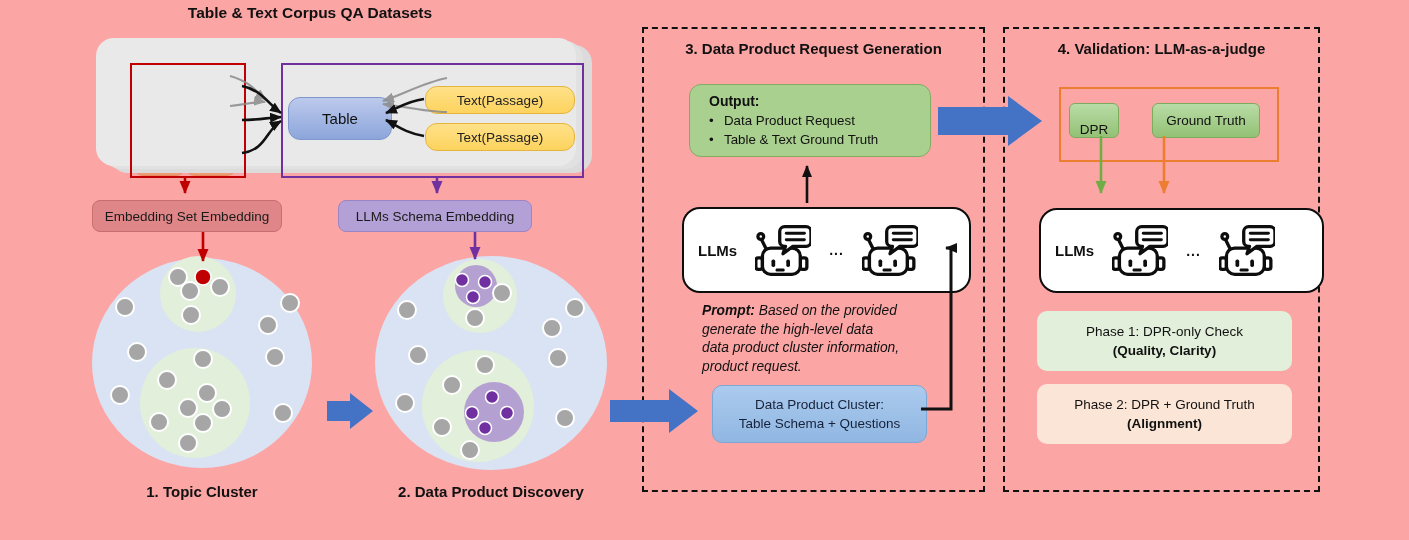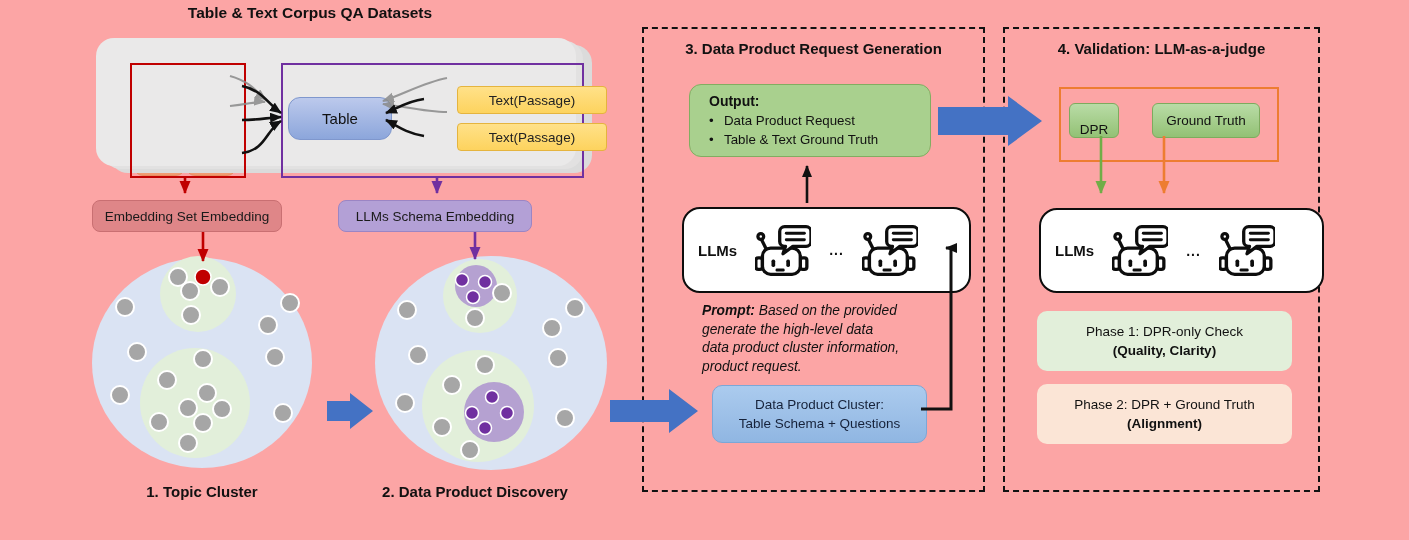--- a/index.html
+++ b/index.html
@@ -27,32 +27,32 @@
   .purple-outline{position:absolute;left:281px;top:63px;width:299px;height:111px;
                   border:2.5px solid #7030a0;}
 
   
   .table-box{position:absolute;width:102px;height:41px;border-radius:12px;
              background:linear-gradient(#bcc9ec,#8ca6db);border:1px solid #7f97cd;
              display:flex;align-items:center;justify-content:center;font-size:15px;text-align:center;}
   .tg1{opacity:.55;} .tg2{opacity:.4;}
 
   
-  .text-box{position:absolute;width:148px;height:26px;border-radius:4px;
+  .text-box{position:absolute;width:148px;height:26px;border-radius:12px;
             background:linear-gradient(#ffe189,#fdd35e);border:1px solid #e5b43e;
-            display:flex;align-items:center;justify-content:center;font-size:13.5px;color:#222;margin-left:32px;}
+            display:flex;align-items:center;justify-content:center;font-size:13.5px;color:#222;}
 
   
   .embed-box{position:absolute;top:200px;height:30px;border-radius:8px;
              display:flex;align-items:center;justify-content:center;font-size:13.5px;color:#1a1a1a;}
   .embed-red{left:92px;width:188px;background:#df8688;border:1px solid #c96f72;}
   .embed-purple{left:338px;width:192px;background:#b3a0d6;border:1px solid #9b85c4;}
 
   .stage-label{position:absolute;top:483px;text-align:center;font-size:15px;font-weight:bold;}
-  .sl1{left:92px;width:220px;} .sl2{left:359px;width:232px;}
+  .sl1{left:92px;width:220px;} .sl2{left:375px;width:232px;}
 
   
   .panel{position:absolute;top:27px;height:461px;border:2.5px dashed #111;}
   #panel3{left:642px;width:339px;}
   #panel4{left:1003px;width:313px;}
   .panel-title{position:absolute;top:11px;left:0;width:100%;text-align:center;
                font-size:15px;font-weight:bold;}
 
   
   .output-box{position:absolute;left:45px;top:55px;width:240px;height:71px;border-radius:12px;

